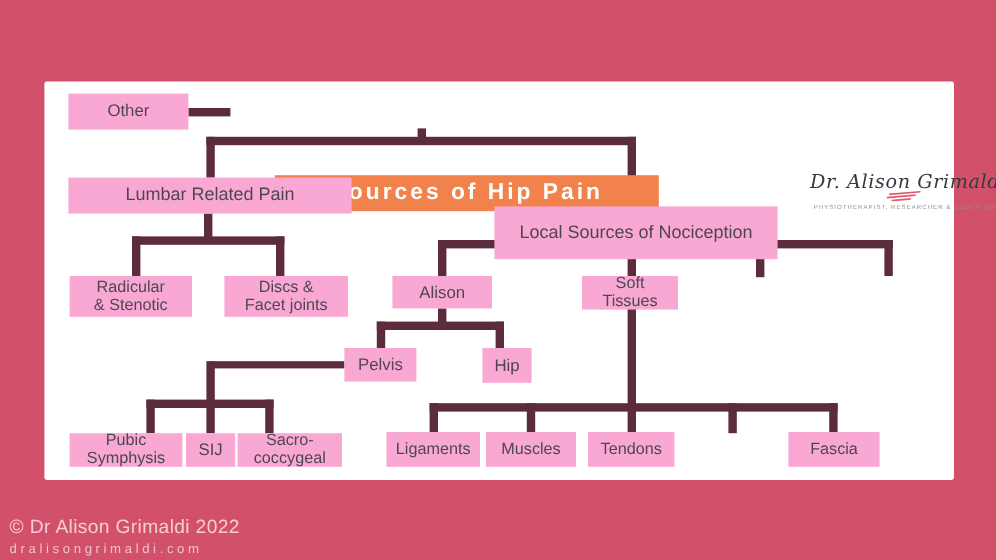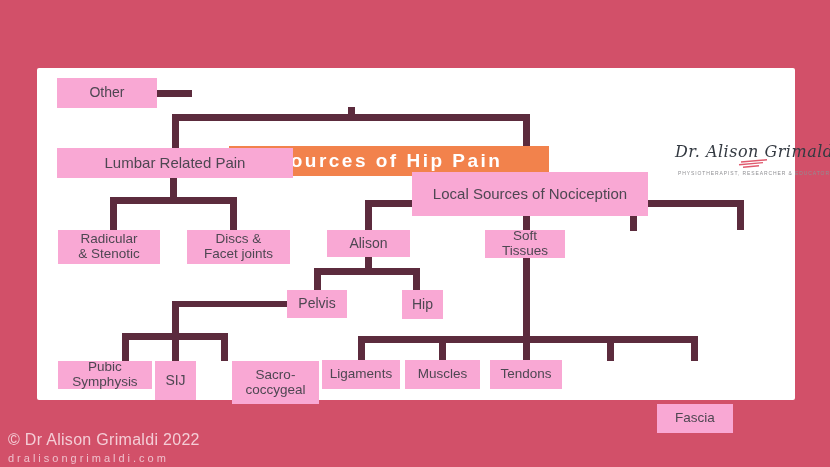--- a/index.html
+++ b/index.html
@@ -121,38 +121,38 @@
       <span>Pelvis</span>
     </div>
   <div class="node" style="left:365px;top:222px;width:41px;height:29px;">
       <span>Hip</span>
     </div>
 
   <div class="node small" style="left:21px;top:293px;width:94px;height:28px;">
       <span>Pubic
 Symphysis</span>
     </div>
-  <div class="node" style="left:118px;top:293px;width:41px;height:39px;">
+  <div class="node" style="left:118px;top:293px;width:41px;height:28px;">
       <span>SIJ</span>
     </div>
-  <div class="node small" style="left:161px;top:293px;width:87px;height:43px;margin-left:34px;">
+  <div class="node small" style="left:161px;top:293px;width:87px;height:28px;">
       <span>Sacro-
 coccygeal</span>
     </div>
 
   <div class="node small" style="left:285px;top:292px;width:78px;height:29px;">
       <span>Ligaments</span>
     </div>
   <div class="node small" style="left:368px;top:292px;width:75px;height:29px;">
       <span>Muscles</span>
     </div>
   <div class="node small" style="left:453px;top:292px;width:72px;height:29px;">
       <span>Tendons</span>
     </div>
-  <div class="node small" style="left:620px;top:292px;width:76px;height:29px;margin-top:44px;">
+  <div class="node small" style="left:620px;top:292px;width:76px;height:29px;">
       <span>Fascia</span>
     </div>
 
   <div class="logo">
     <div class="name">Dr. Alison Grimaldi</div>
     <svg class="flourish" width="34" height="9" viewBox="0 0 34 9">
       <line x1="4" y1="3" x2="30" y2="0.8" stroke="#e05a6e" stroke-width="1.4"></line>
       <line x1="2" y1="5.7" x2="26" y2="3.6" stroke="#e05a6e" stroke-width="1.4"></line>
       <line x1="6" y1="8.2" x2="22" y2="6.8" stroke="#e05a6e" stroke-width="1.4"></line>
     </svg>

